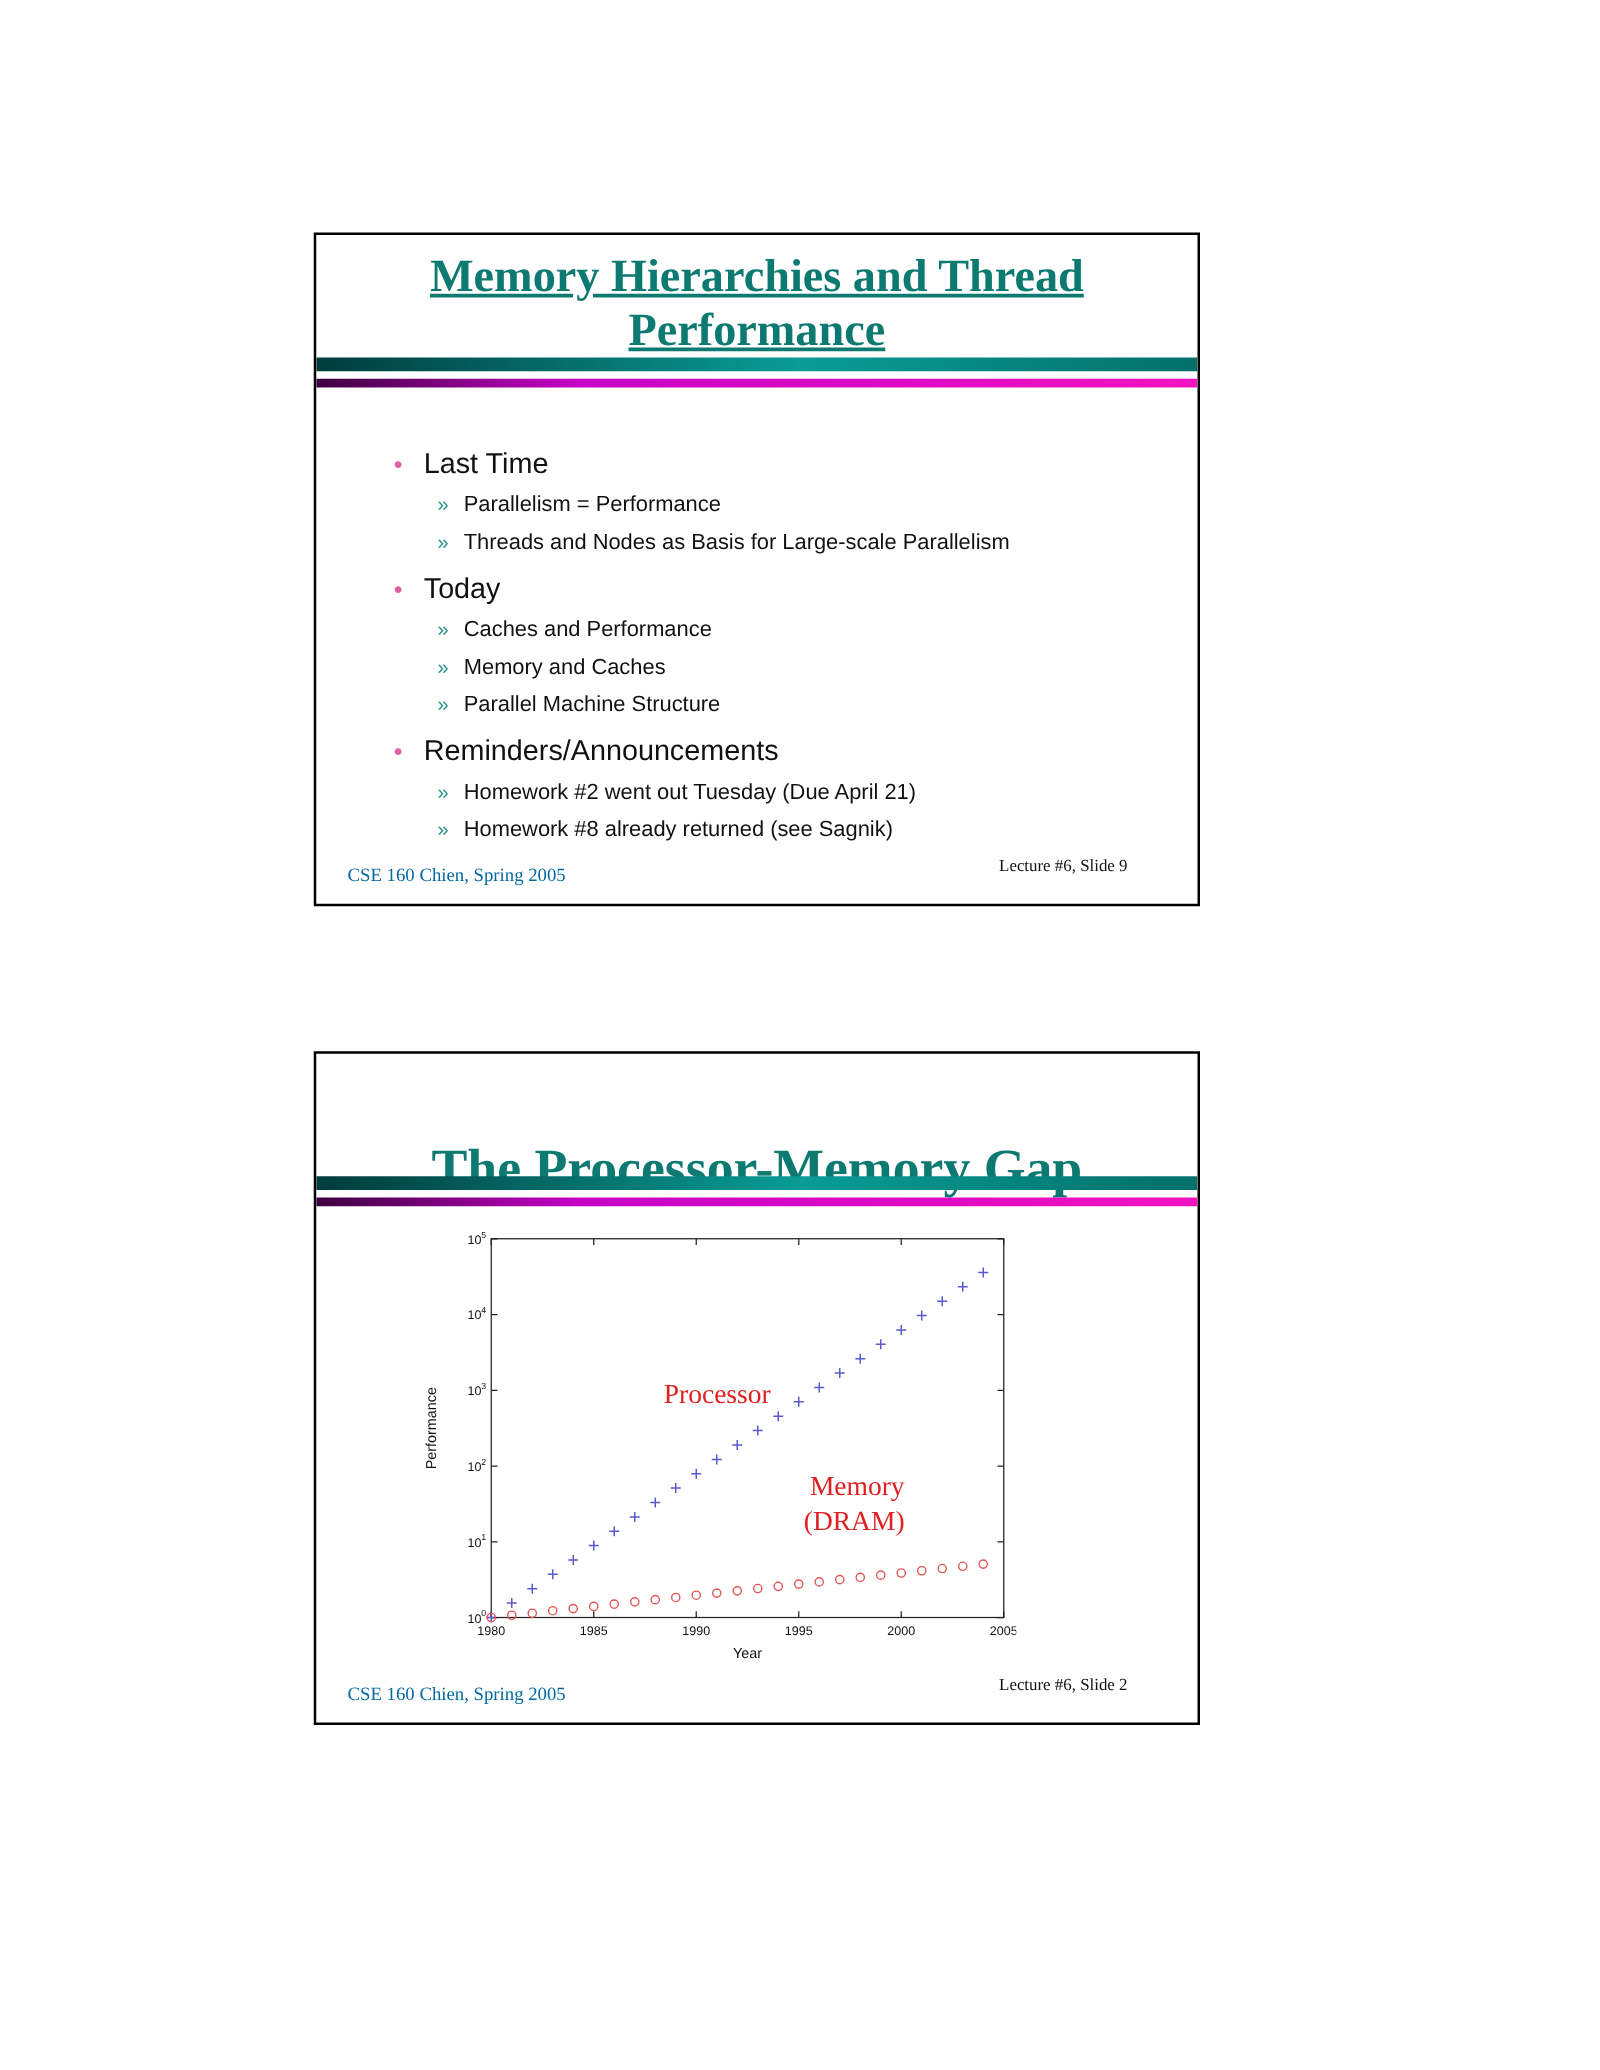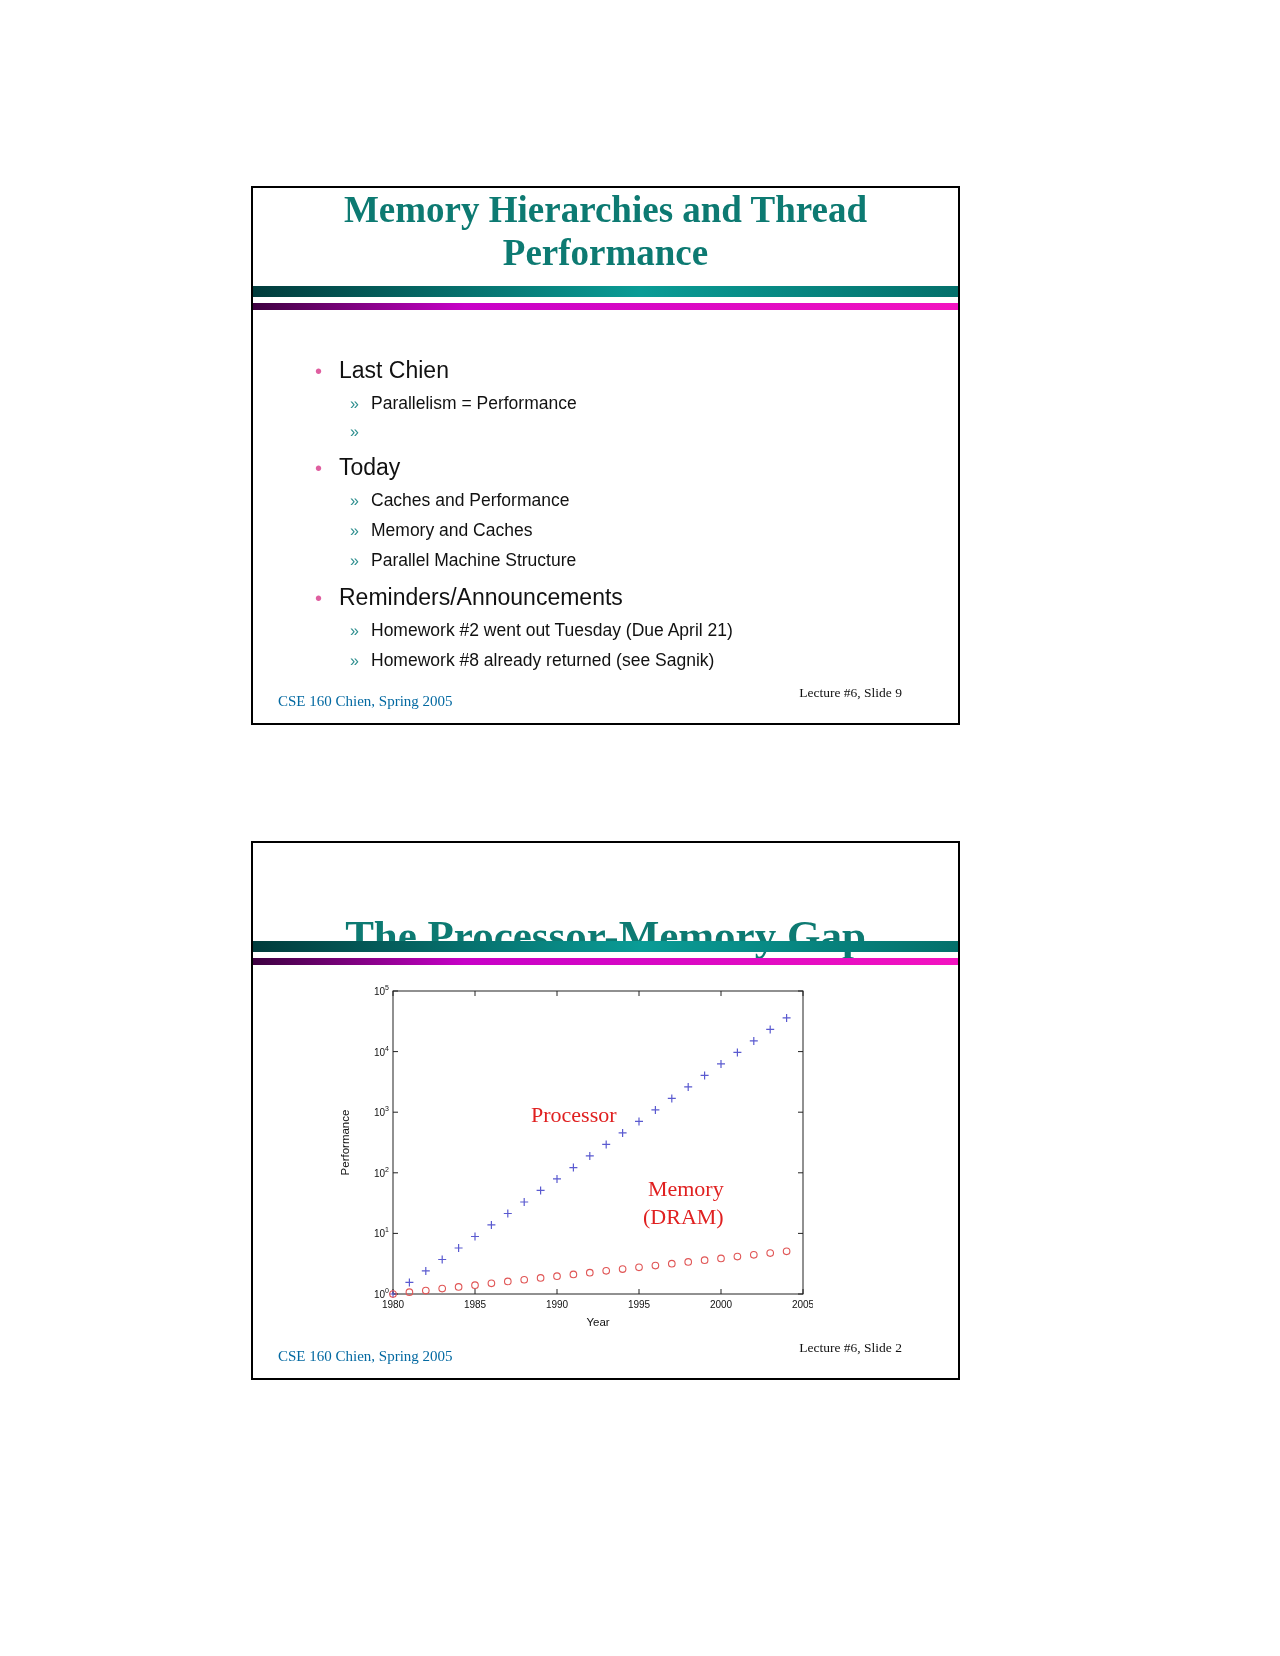--- a/index.html
+++ b/index.html
@@ -14,21 +14,21 @@
     position:absolute; left:251px; width:709px; height:539px;
     border:2px solid #000; background:#ffffff; overflow:hidden;
   }
   #slide1 { top:186px; }
   #slide2 { top:841px; }
 
   .slide-title {
     position:absolute; left:0; right:0; text-align:center;
     font-family:"Liberation Serif", serif; font-weight:bold; color:#0d7a72;
   }
-  #slide1 .slide-title { top:0; font-size:37px; line-height:1.17; }
+  #slide1 .slide-title { top:12px; font-size:37px; line-height:1.17;text-decoration:underline; }
   #slide2 .slide-title { top:46px; font-size:43px;margin-top:22px; }
 
   .bar-teal {
     position:absolute; left:0; right:0; top:98px; height:11px;
     background:linear-gradient(90deg,#013c3c 0%,#0a9c96 55%,#04706b 100%);
   }
   .bar-magenta {
     position:absolute; left:0; right:0; top:115px; height:7px;
     background:linear-gradient(90deg,#3d0140 0%,#c701c7 30%,#f313c0 100%);
   }
@@ -64,28 +64,29 @@
     <div class="slide-title">
       <div>Memory Hierarchies and Thread</div>
       <div>Performance</div>
     </div>
     <div class="bar-teal"></div>
     <div class="bar-magenta"></div>
 
     <div class="bullet-list">
         <div class="bullet-l1">
           <span class="marker">•</span>
-          <span>Last Chien</span>
+          <span>Last Time</span>
         </div>
         <div class="bullet-l2">
           <span class="marker">»</span>
           <span>Parallelism = Performance</span>
         </div>
         <div class="bullet-l2">
           <span class="marker">»</span>
+          <span>Threads and Nodes as Basis for Large-scale Parallelism</span>
         </div>
         <div class="bullet-l1">
           <span class="marker">•</span>
           <span>Today</span>
         </div>
         <div class="bullet-l2">
           <span class="marker">»</span>
           <span>Caches and Performance</span>
         </div>
         <div class="bullet-l2">

